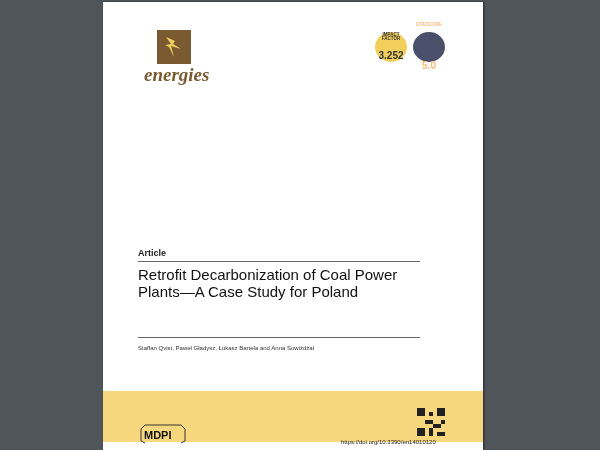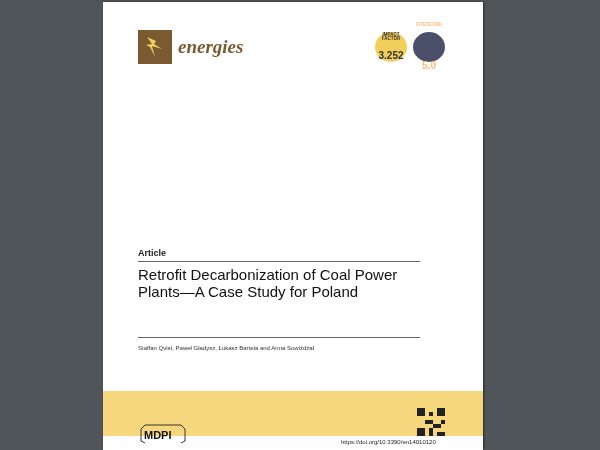--- a/index.html
+++ b/index.html
@@ -9,21 +9,21 @@
     position:relative;
     font-family:"Liberation Sans", sans-serif;
   }
   .page {
     position:absolute; left:103px; top:2px; width:380px; height:448px;
     background:#ffffff;
     box-shadow: 1px 0 2px rgba(0,0,0,0.5);
     overflow:hidden;
   }
   .logo {
-    position:absolute; left:35px; top:28px; display:flex; align-items:center;
+    position:absolute; left:35px; top:28px; display:flex; align-items:center;flex-direction:column;
   }
   .logo-box {
     width:34px; height:34px; background:#7a5a30;
     display:flex; align-items:center; justify-content:center;
   }
   .journal-name {
     margin-left:6px;
     font-family:"Liberation Serif", serif; font-style:italic; font-weight:bold;
     font-size:19px; color:#7a5a30;
   }
@@ -44,21 +44,21 @@
     position:absolute; left:35px; width:282px; height:1px; background:#666;
   }
   .title {
     position:absolute; left:35px; top:264px; width:300px;
     font-size:15px; line-height:17px; color:#111;
   }
   .authors {
     position:absolute; left:35px; top:343px; font-size:6px; color:#333;
   }
   .footer {
-    position:absolute; left:0; top:389px; width:380px; height:45px;
+    position:absolute; left:0; top:389px; width:380px; height:51px;
     background:#f7d77e;
   }
   .mdpi {
     position:absolute; left:34px; top:30px;
   }
   .qr {
     position:absolute; left:314px; top:17px; width:28px; height:28px;
     background:#222;
   }
   .doi {

